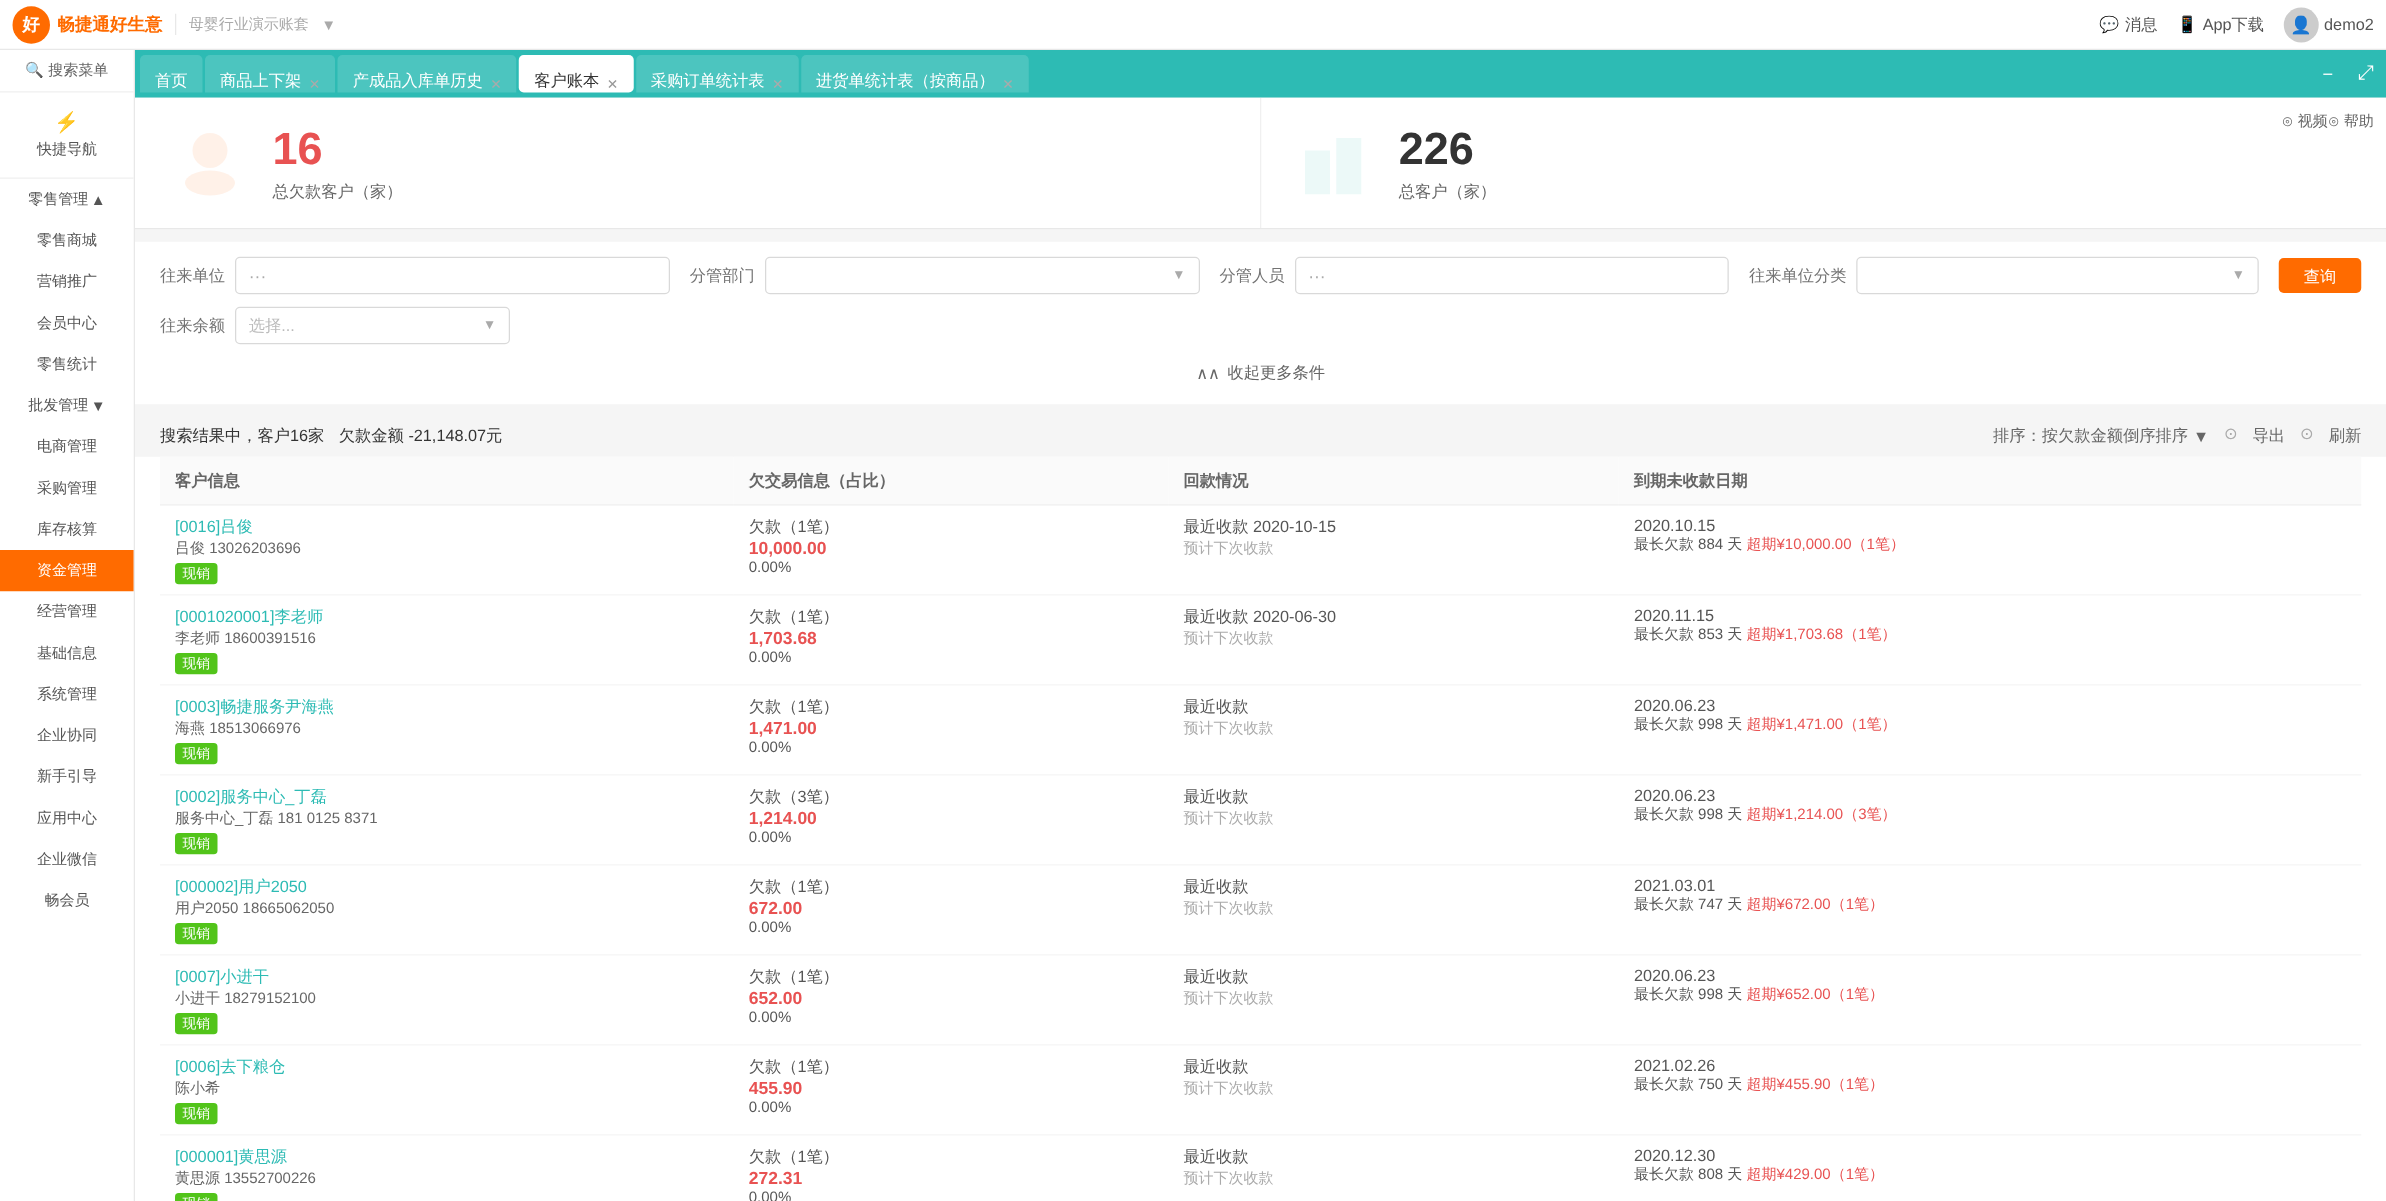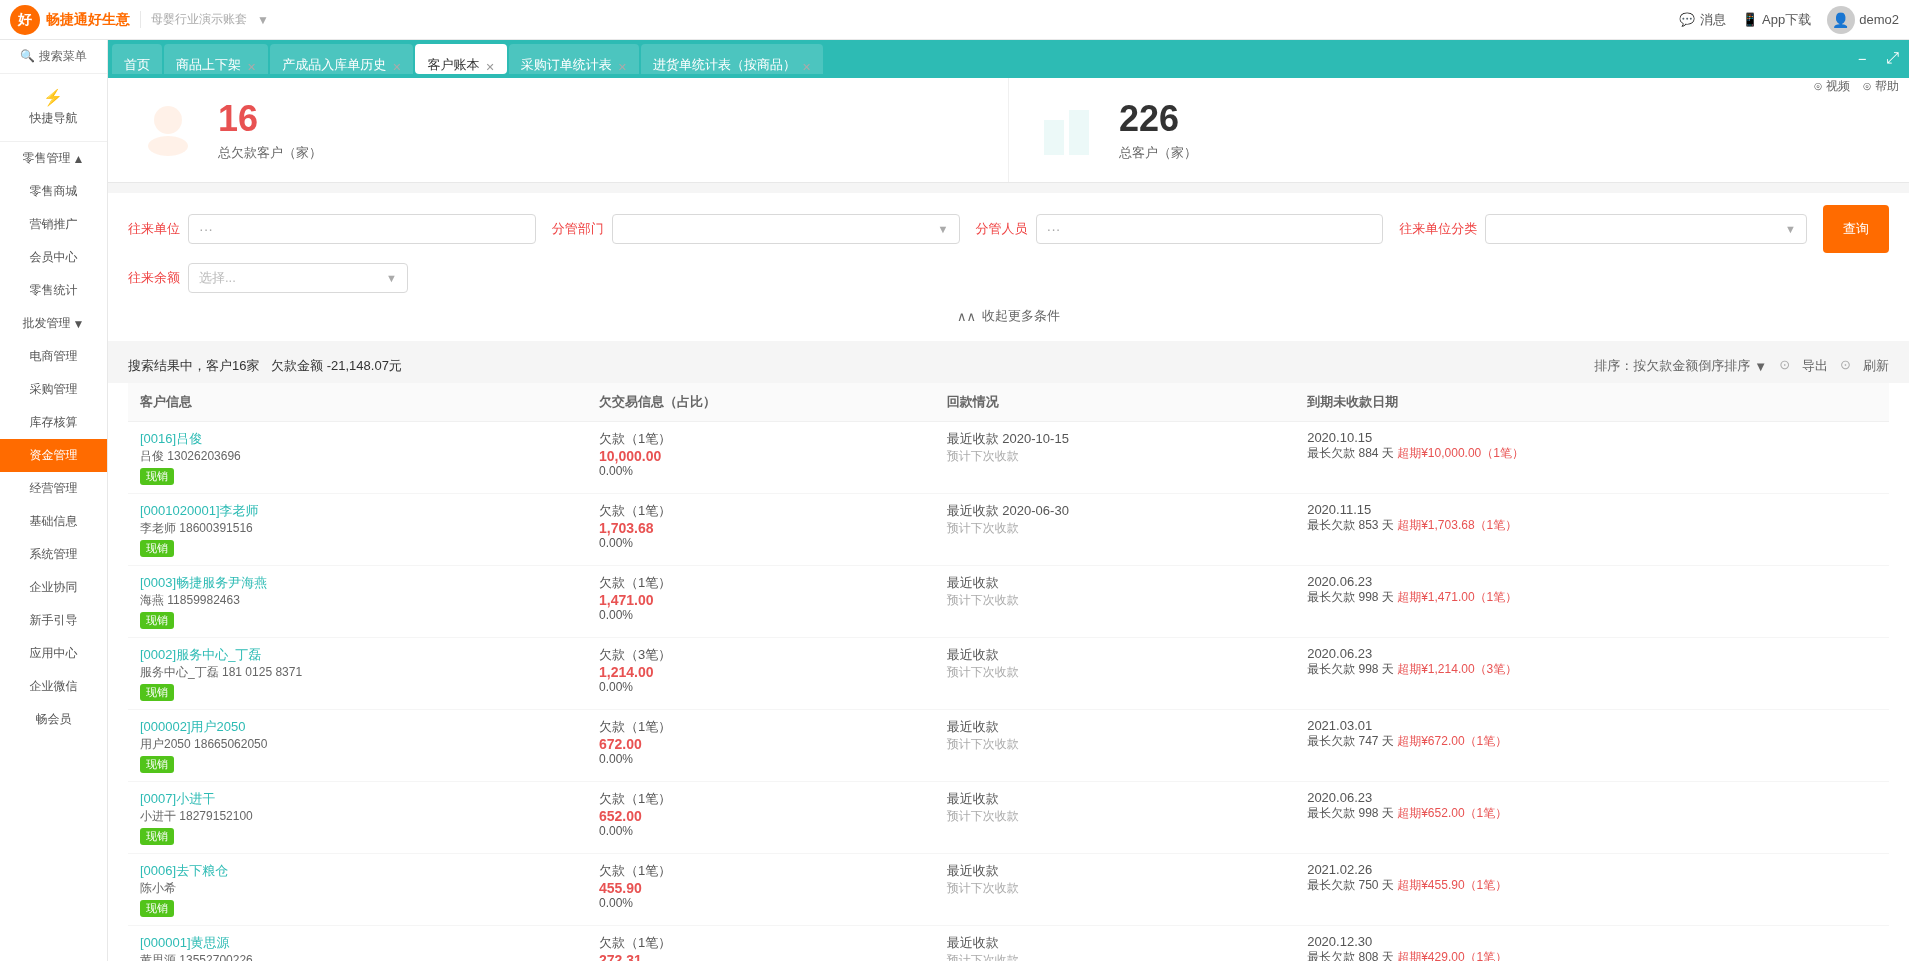--- a/index.html
+++ b/index.html
@@ -47,31 +47,31 @@
     .stats-row { display: flex; background: #fff; margin-bottom: 10px; border-bottom: 1px solid #e8e8e8; }
     .stat-card { flex: 1; display: flex; align-items: center; padding: 20px 30px; gap: 20px; border-right: 1px solid #f0f0f0; position: relative; }
     .stat-card:last-child { border-right: none; }
     .stat-icon { width: 60px; height: 60px; display: flex; align-items: center; justify-content: center; }
     .stat-icon svg { opacity: 0.3; }
     .stat-info { display: flex; flex-direction: column; gap: 4px; }
     .stat-number { font-size: 36px; font-weight: bold; }
     .stat-number.red { color: #e85252; }
     .stat-number.dark { color: #333; font-weight: 900; }
     .stat-label { font-size: 13px; color: #666; }
-    .stat-card-actions { position: absolute; top: 0; right: 10px; display: flex; gap: 12px; font-size: 12px; color: #666; }
+    .stat-card-actions { position: absolute; top: 10px; right: 10px; display: flex; gap: 0; font-size: 12px; color: #666; }
 
     
     .filter-area { background: #fff; padding: 12px 20px; margin-bottom: 8px; }
     .filter-row { display: flex; align-items: center; gap: 16px; margin-bottom: 10px; }
     .filter-item { display: flex; align-items: center; gap: 8px; flex: 1; }
-    .filter-label { font-size: 13px; color: #ef4444; white-space: nowrap; }
+    .filter-label { font-size: 13px; color: #737373; white-space: nowrap; }
     .filter-input { flex: 1; border: 1px solid #d9d9d9; border-radius: 4px; padding: 5px 10px; font-size: 13px; height: 30px; display: flex; align-items: center; justify-content: space-between; cursor: pointer; background: #fff; }
     .filter-input-text { color: #bbb; font-size: 13px; }
     .filter-select { flex: 1; border: 1px solid #d9d9d9; border-radius: 4px; padding: 5px 10px; font-size: 13px; height: 30px; display: flex; align-items: center; justify-content: space-between; cursor: pointer; background: #fff; }
-    .btn-search { background: #ff6b00; color: #fff; border: none; border-radius: 4px; padding: 6px 20px; font-size: 13px; cursor: pointer; height: 48px; white-space: nowrap; }
+    .btn-search { background: #ff6b00; color: #fff; border: none; border-radius: 4px; padding: 6px 20px; font-size: 13px; cursor: pointer; height: 28px; white-space: nowrap; }
     .collapse-row { display: flex; justify-content: center; align-items: center; gap: 6px; color: #666; font-size: 13px; cursor: pointer; padding: 4px 0; }
 
     
     .results-bar { background: #f5f5f5; padding: 8px 20px; display: flex; align-items: center; justify-content: space-between; }
     .results-actions { display: flex; align-items: flex-start; gap: 12px; font-size: 13px; color: #666; }
     .sort-select { display: flex; align-items: center; gap: 4px; cursor: pointer; }
 
     
     .data-table-wrap { background: #fff; padding: 0 20px; }
     .data-table { width: 100%; border-collapse: collapse; }
@@ -378,21 +378,21 @@
         <div class="date-text">2020.11.15</div>
         <div>
           <span class="overdue-days">最长欠款 853 天 </span>
           <span class="overdue-link">超期¥1,703.68（1笔）</span>
         </div>
       </td>
     </tr>
                 <tr>
       <td>
         <div class="customer-name">[0003]畅捷服务尹海燕</div>
-        <div class="customer-phone">海燕 11859982463</div>
+        <div class="customer-phone">海燕 18513066976</div>
         <span class="tag green">现销</span>
       </td>
       <td>
         <div class="debt-count">欠款（1笔）</div>
         <div class="debt-amount">1,471.00</div>
         <div class="debt-percent">0.00%</div>
       </td>
       <td>
         <div class="date-text">最近收款</div>
         <div style="color:#aaa;font-size:12px;">预计下次收款</div>

